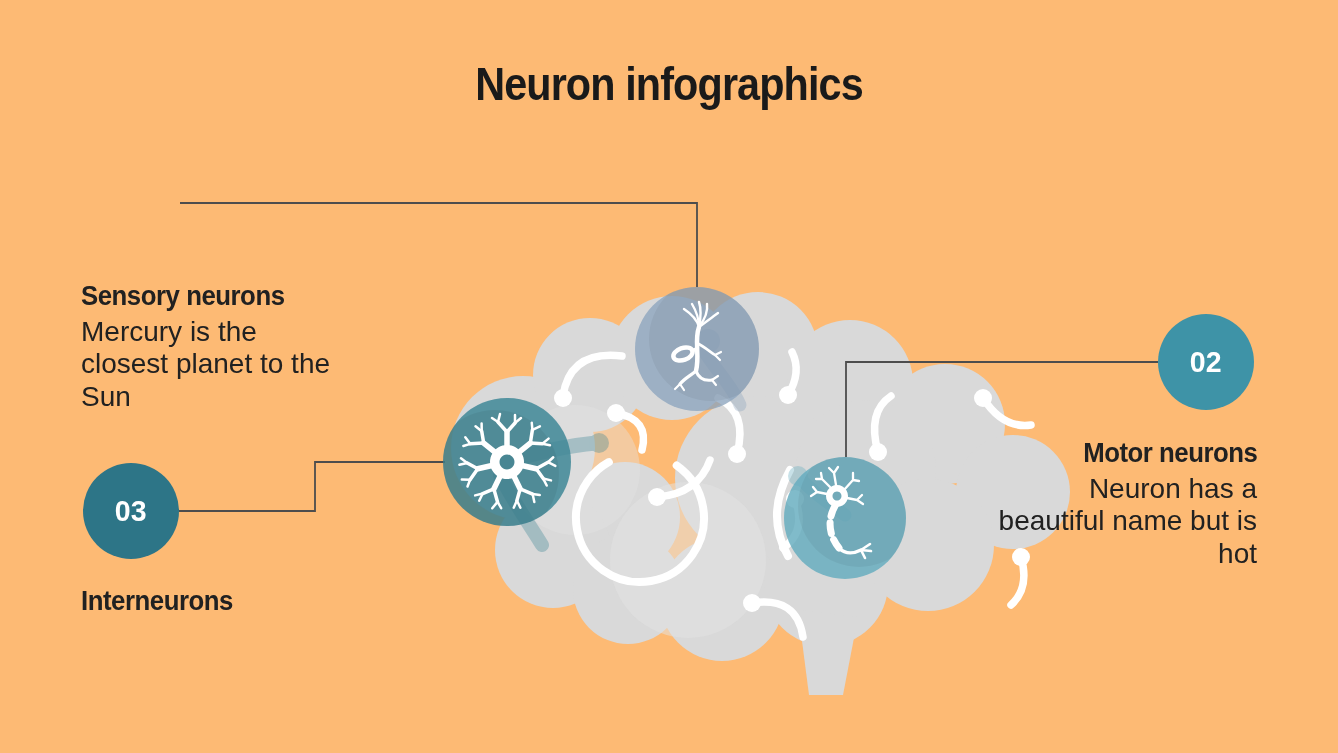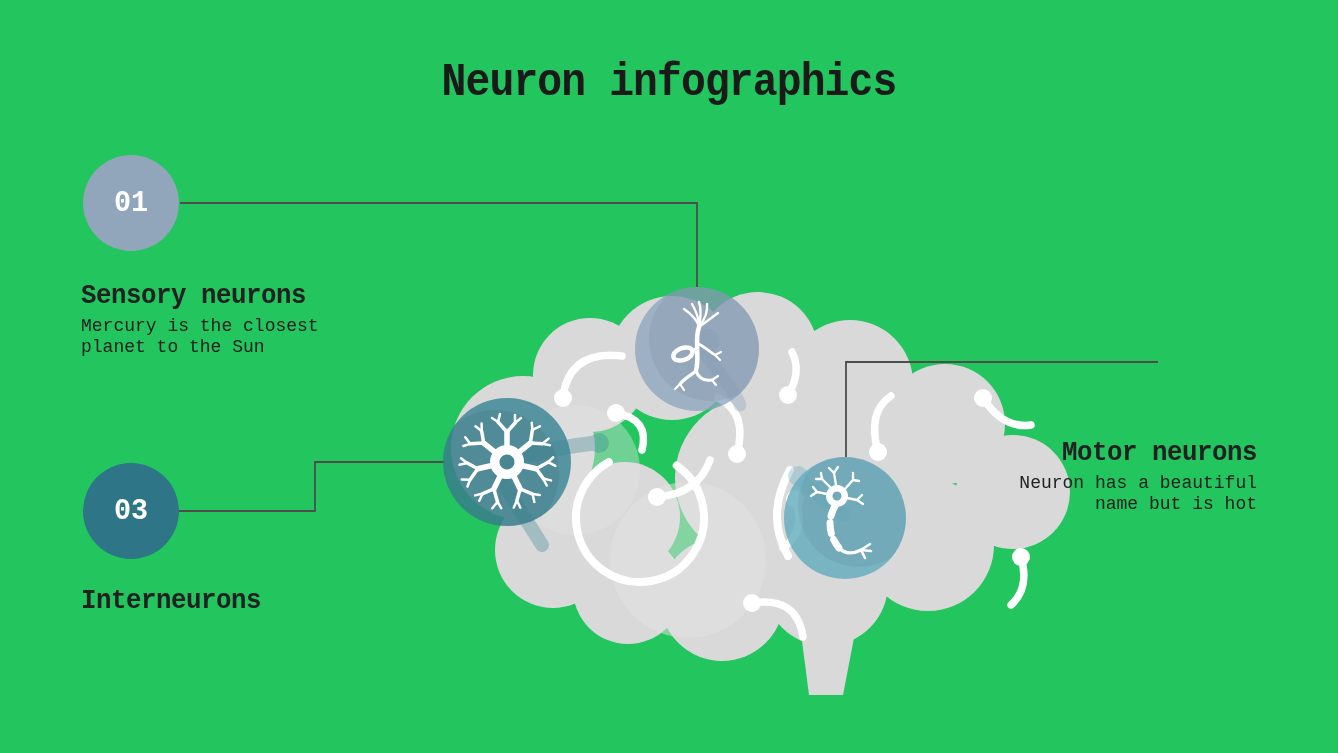--- a/index.html
+++ b/index.html
@@ -1,28 +1,28 @@
 <!DOCTYPE html>
 <html><head>
 <meta charset="utf-8">
 <style>
   html,body{margin:0;padding:0;background:#fff;}
-  .canvas{position:relative;width:1338px;height:753px;background:#22c55e;overflow:hidden;
-          font-family:Liberation Mono, monospace;}
+  .canvas{position:relative;width:1338px;height:753px;background:#fdba74;overflow:hidden;
+          font-family:Liberation Sans, sans-serif;}
   .scene{position:absolute;left:0;top:0;width:1338px;height:753px;}
   .title{position:absolute;left:0;right:0;top:56px;margin:0;text-align:center;
          font-size:47px;font-weight:bold;letter-spacing:-1px;
          transform:scaleX(.88);transform-origin:center top;}
   .num-circle{position:absolute;width:96px;height:96px;border-radius:50%;
               display:flex;align-items:center;justify-content:center;}
   .num-circle span{color:#ffffff;font-size:30px;font-weight:bold;transform:scaleX(.95);}
   .heading{position:absolute;margin:0;font-size:28px;font-weight:bold;letter-spacing:-.5px;
            transform:scaleX(.92);transform-origin:left top;line-height:1.05;}
   .heading.right{transform-origin:right top;text-align:right;}
-  .body-text{position:absolute;margin:0;font-size:18px;line-height:1.16;}
+  .body-text{position:absolute;margin:0;font-size:28px;line-height:1.16;}
   .body-text.right{text-align:right;}
   #c1{left:83px;top:155px;} #h1x{left:81px;top:281px;} #p1{left:81px;top:316px;width:265px;}
   #c2{left:1158px;top:314px;} #h2x{right:81px;top:438px;} #p2{right:81px;top:473px;width:280px;}
   #c3{left:83px;top:463px;} #h3x{left:81px;top:586px;} #p3{left:81px;top:621px;width:295px;}
 </style>
 </head>
 <body>
 
 <div class="canvas">
 
@@ -166,26 +166,26 @@
       <path d="M-1 -28 L8 -38 M8 -38 L14 -37 M8 -38 L8 -45" stroke-width="2.3"></path>
       <path d="M-18 -24 L-28 -26 M-28 -26 L-34 -22 M-28 -26 L-32 -31" stroke-width="2.3"></path>
       <path d="M-15 -31 L-23 -39 M-23 -39 L-29 -39 M-23 -39 L-24 -45" stroke-width="2.3"></path>
       <path d="M2 -20 L12 -18 M12 -18 L18 -14 M12 -18 L17 -23" stroke-width="2.3"></path>
       <path d="M-10 -12 C-18 2 -16 18 -6 30" stroke-width="7" stroke-dasharray="11 6.5"></path>
       <path d="M-6 30 C0 36 8 36 16 32" stroke-width="3.2"></path>
       <path d="M16 32 L25 26 M16 32 L26 33 M16 32 L20 40" stroke-width="2.6"></path>
     </g>
   </svg>
 
-  <div id="c1" class="num-circle" style="background: rgb(145, 166, 187);">
-    <span>01</span>
-  </div>
   <h2 id="h1x" class="heading" style="color: rgb(33, 33, 33);">Sensory neurons</h2>
   <p id="p1" class="body-text" style="color: rgb(33, 33, 33);">Mercury is the closest planet to the Sun</p>
 
+  <div id="c2" class="num-circle" style="background: rgb(62, 147, 167);">
+    <span>02</span>
+  </div>
   <h2 id="h2x" class="heading right" style="color: rgb(33, 33, 33);">Motor neurons</h2>
   <p id="p2" class="body-text right" style="color: rgb(33, 33, 33);">Neuron has a beautiful name but is hot</p>
 
   <div id="c3" class="num-circle" style="background: rgb(45, 117, 135);">
     <span>03</span>
   </div>
   <h2 id="h3x" class="heading" style="color: rgb(33, 33, 33);">Interneurons</h2>
 
 </div>
 

